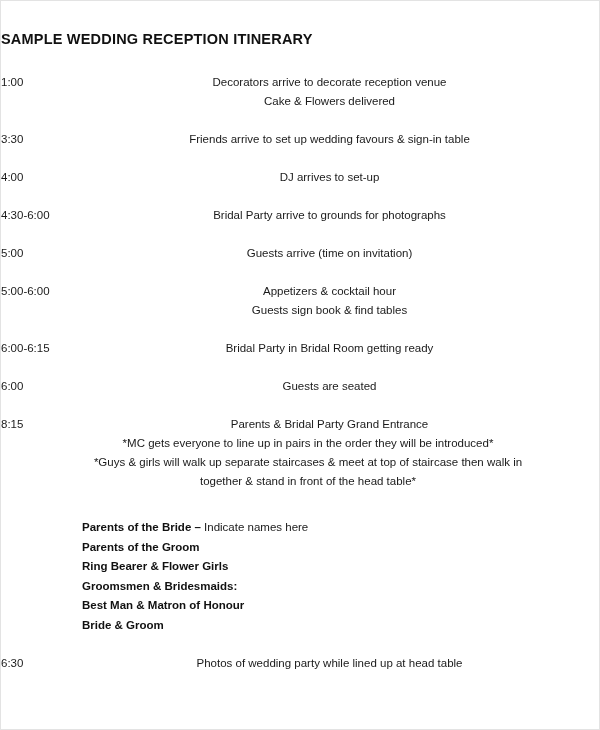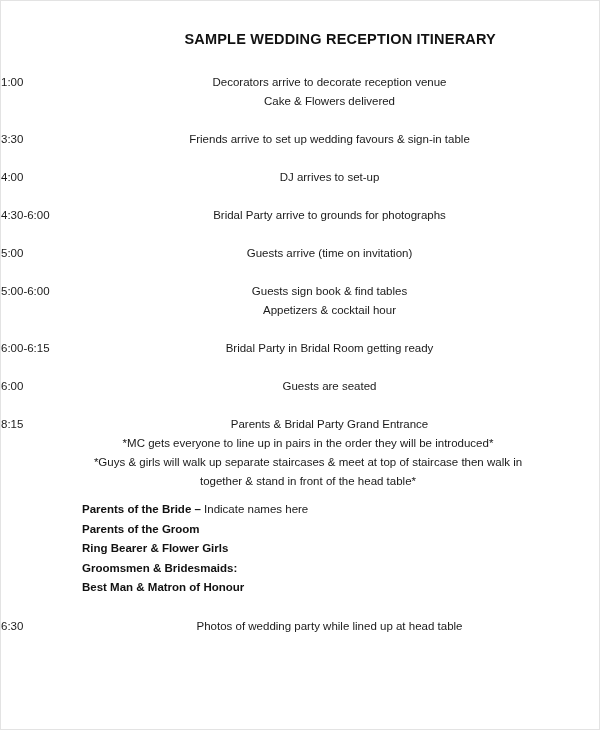--- a/index.html
+++ b/index.html
@@ -19,21 +19,21 @@
     background: #ffffff;
     border: 1px solid #e3e3e3;
     box-sizing: border-box;
     overflow: hidden;
   }
   #doc-title {
     position: absolute;
     top: 30px;
     left: 0;
     width: 495px;
-    text-align: right;
+    text-align: left;
     font-size: 14.5px;
     font-weight: bold;
     letter-spacing: 0.2px;
     color: #111111;
   }
   #itinerary {
     position: absolute;
     top: 72px;
     left: 0;
     width: 600px;
@@ -60,21 +60,21 @@
   .desc-line {
     font-size: 11.5px;
     line-height: 19px;
     color: #1a1a1a;
     text-align: center;
   }
   .desc-line.wide {
     max-width: 452px;
   }
   .names-block {
-    margin-top: 9px;
+    margin-top: 27px;
   }
   .name-line {
     font-size: 11.5px;
     line-height: 19.5px;
     font-weight: bold;
     color: #111111;
   }
   .name-line .normal {
     font-weight: normal;
     color: #1a1a1a;
@@ -115,22 +115,22 @@
       </div>
       <div class="entry">
         <div class="entry-time">5:00</div>
         <div class="entry-body">
           <div class="desc-line">Guests arrive (time on invitation)</div>
         </div>
       </div>
       <div class="entry">
         <div class="entry-time">5:00-6:00</div>
         <div class="entry-body">
+          <div class="desc-line">Appetizers &amp; cocktail hour</div>
           <div class="desc-line">Guests sign book &amp; find tables</div>
-          <div class="desc-line">Appetizers &amp; cocktail hour</div>
         </div>
       </div>
       <div class="entry">
         <div class="entry-time">6:00-6:15</div>
         <div class="entry-body">
           <div class="desc-line">Bridal Party in Bridal Room getting ready</div>
         </div>
       </div>
       <div class="entry">
         <div class="entry-time">6:00</div>
@@ -143,20 +143,21 @@
         <div class="entry-body">
           <div class="desc-line">Parents &amp; Bridal Party Grand Entrance</div>
           <div class="desc-line wide">*MC gets everyone to line up in pairs in the order they will be introduced*</div>
           <div class="desc-line wide">*Guys &amp; girls will walk up separate staircases &amp; meet at top of staircase then walk in together &amp; stand in front of the head table*</div>
           <div class="names-block">
             <div class="name-line"><span>Parents of the Bride – </span><span class="normal">Indicate names here</span></div>
             <div class="name-line"><span>Parents of the Groom</span></div>
             <div class="name-line"><span>Ring Bearer &amp; Flower Girls</span></div>
             <div class="name-line"><span>Groomsmen &amp; Bridesmaids:</span></div>
             <div class="name-line"><span>Best Man &amp; Matron of Honour</span></div>
+            <div class="name-line"><span>Bride &amp; Groom</span></div>
           </div>
         </div>
       </div>
       <div class="entry">
         <div class="entry-time">6:30</div>
         <div class="entry-body">
           <div class="desc-line">Photos of wedding party while lined up at head table</div>
         </div>
       </div>
     </div>

